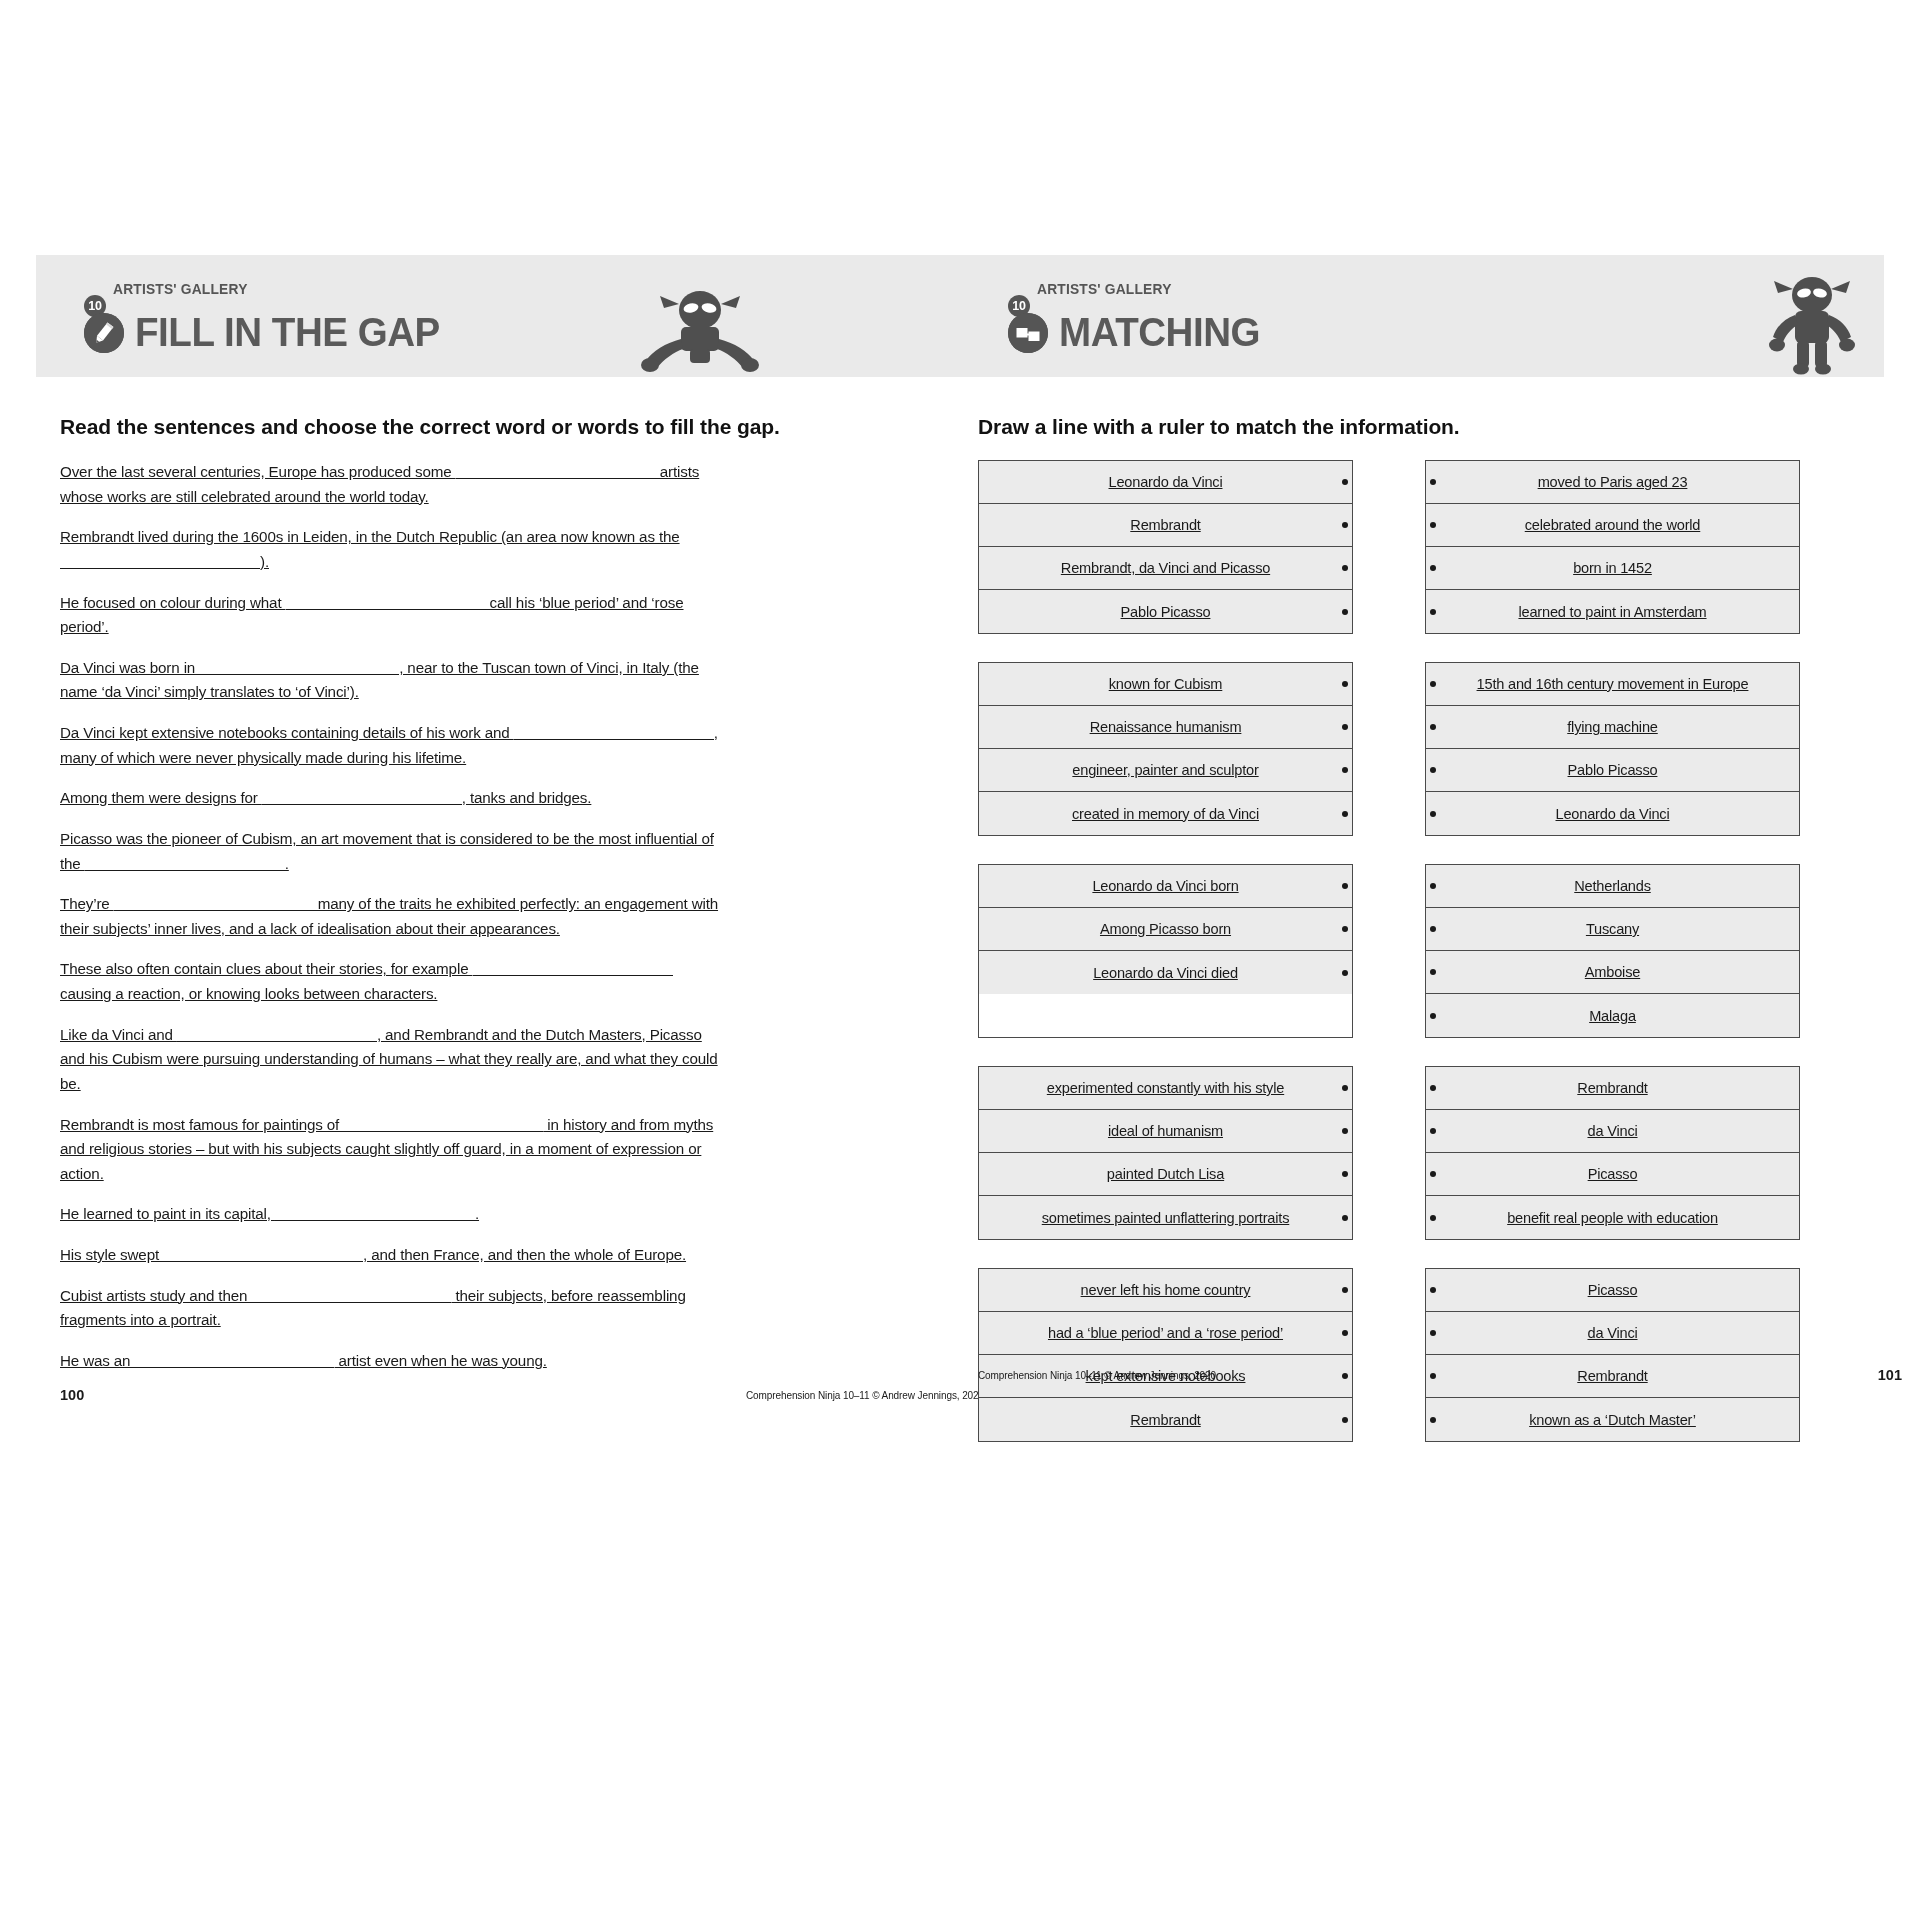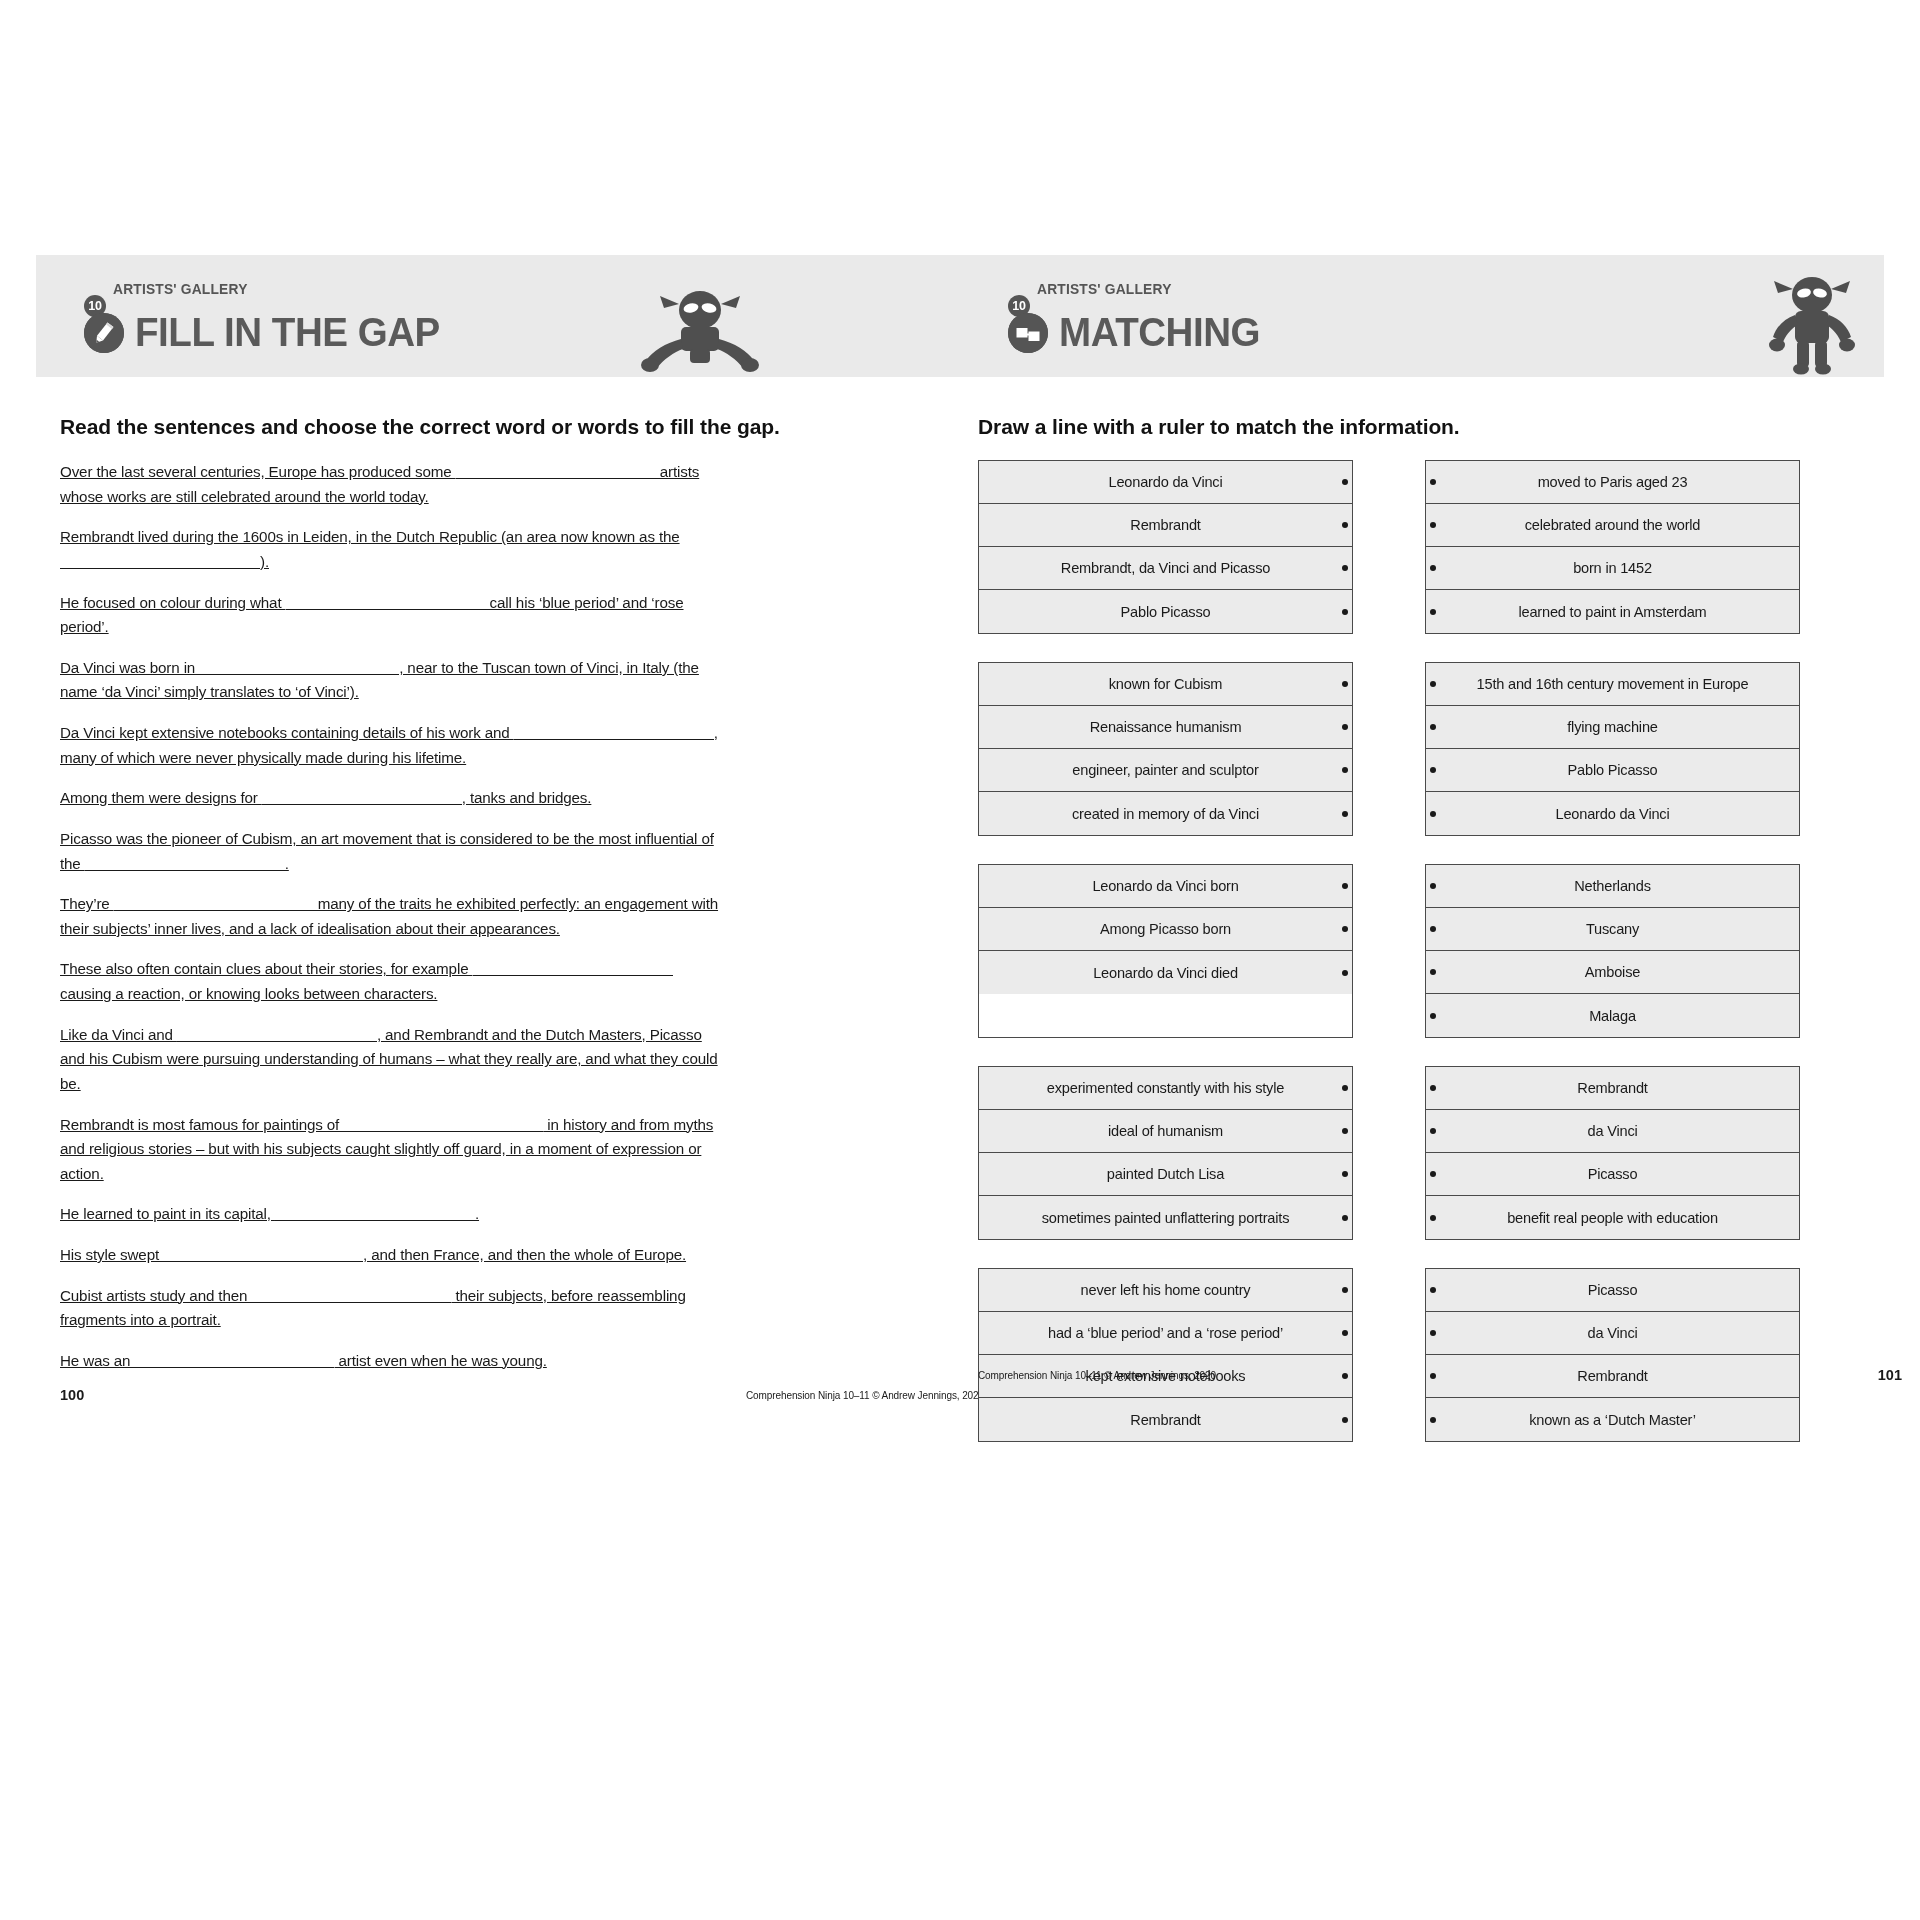--- a/index.html
+++ b/index.html
@@ -172,20 +172,21 @@
     box-sizing: border-box;
     padding: 0 16px;
   }
   .match-cell:last-child { border-bottom: none; }
   .match-label {
     font-size: 14.6px;
     color: #1a1a1a;
     letter-spacing: -0.2px;
     text-align: center;
     white-space: nowrap;
+    text-decoration: underline;
   }
   .dot {
     position: absolute;
     width: 6px;
     height: 6px;
     border-radius: 50%;
     background: #1a1a1a;
     top: 50%;
     margin-top: -3px;
   }

